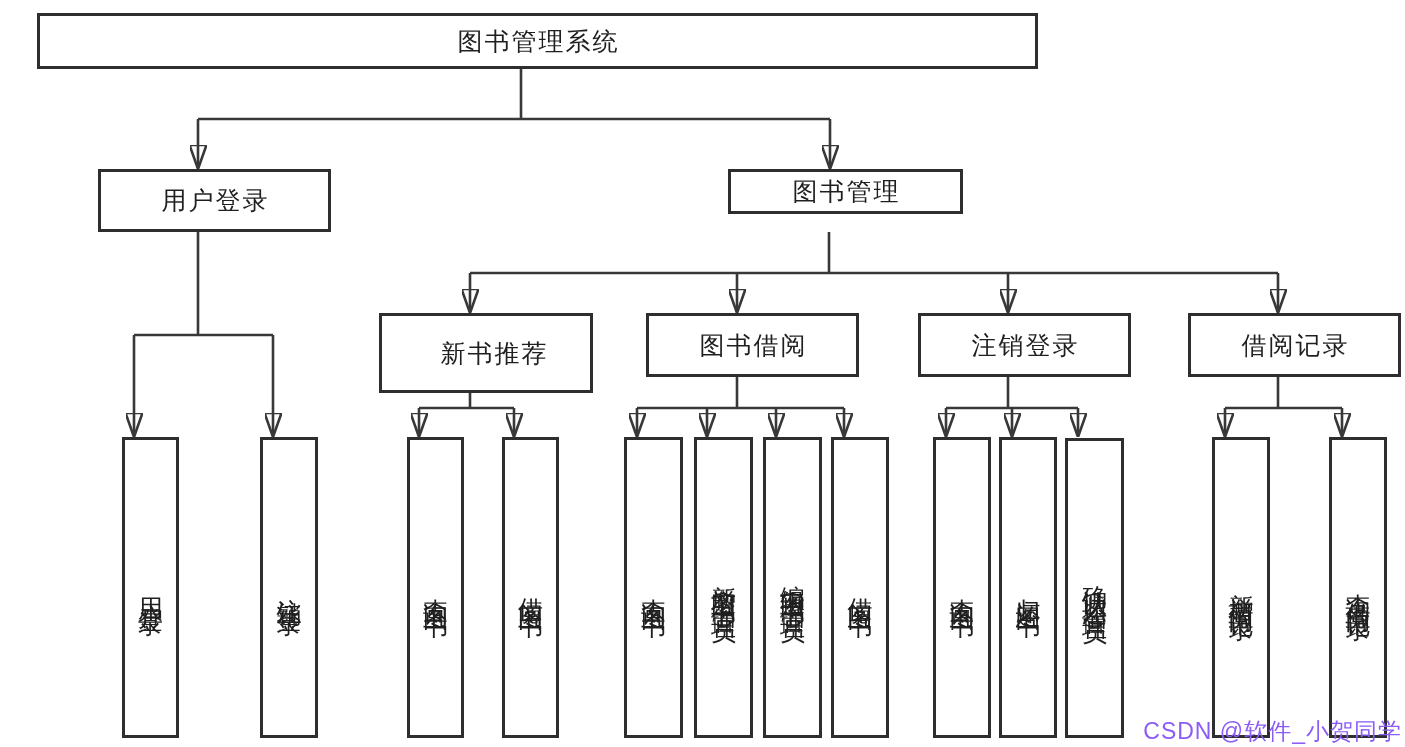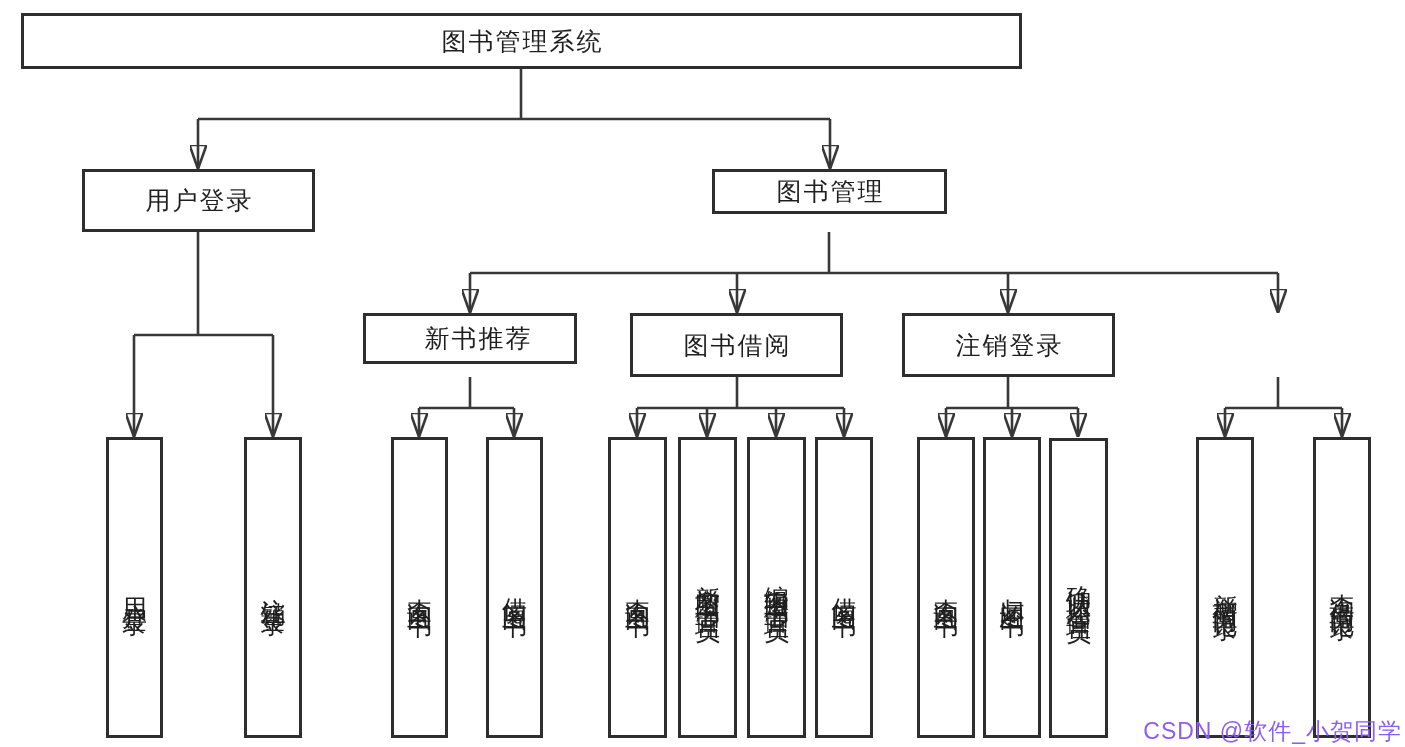--- a/index.html
+++ b/index.html
@@ -29,20 +29,21 @@
   }
   .box {
     position: absolute;
     box-sizing: border-box;
     border: 3px solid #2e2e2e;
     background: #ffffff;
     display: flex;
     align-items: center;
     justify-content: center;
     color: #1f1f1f;
+    margin-left: 16px;
   }
   .box.h span {
     font-size: 25px;
     letter-spacing: 2px;
     white-space: nowrap;
     transform: translateX(1px); 
   }
   .box.root span {
     font-size: 25px;
     letter-spacing: 2px;
@@ -115,28 +116,31 @@
     <span>图书管理系统</span>
   </div>
 
   <div class="box h" style="left:82px; top:169px; width:233px; height:63px;">
     <span>用户登录</span>
   </div>
   <div class="box h" style="left:712px; top:169px; width:235px; height:45px;align-items:center;">
     <span>图书管理</span>
   </div>
 
-  <div class="box h" style="left:363px; top:313px; width:214px; height:51px;padding-left:15px;">
+  <div class="box h" style="left:363px; top:313px; width:214px; height:80px;padding-left:15px;">
     <span>新书推荐</span>
   </div>
   <div class="box h" style="left:630px; top:313px; width:213px; height:64px;">
     <span>图书借阅</span>
   </div>
   <div class="box h" style="left:902px; top:313px; width:213px; height:64px;">
     <span>注销登录</span>
+  </div>
+  <div class="box h" style="left:1172px; top:313px; width:213px; height:64px;">
+    <span>借阅记录</span>
   </div>
 
   <div class="box v" style="left:106px; top:437px; width:57px; height:301px;">
     <span>用户登录</span>
   </div>
   <div class="box v" style="left:244px; top:437px; width:58px; height:301px;">
     <span>注销登录</span>
   </div>
 
   <div class="box v" style="left:391px; top:437px; width:57px; height:301px;">

